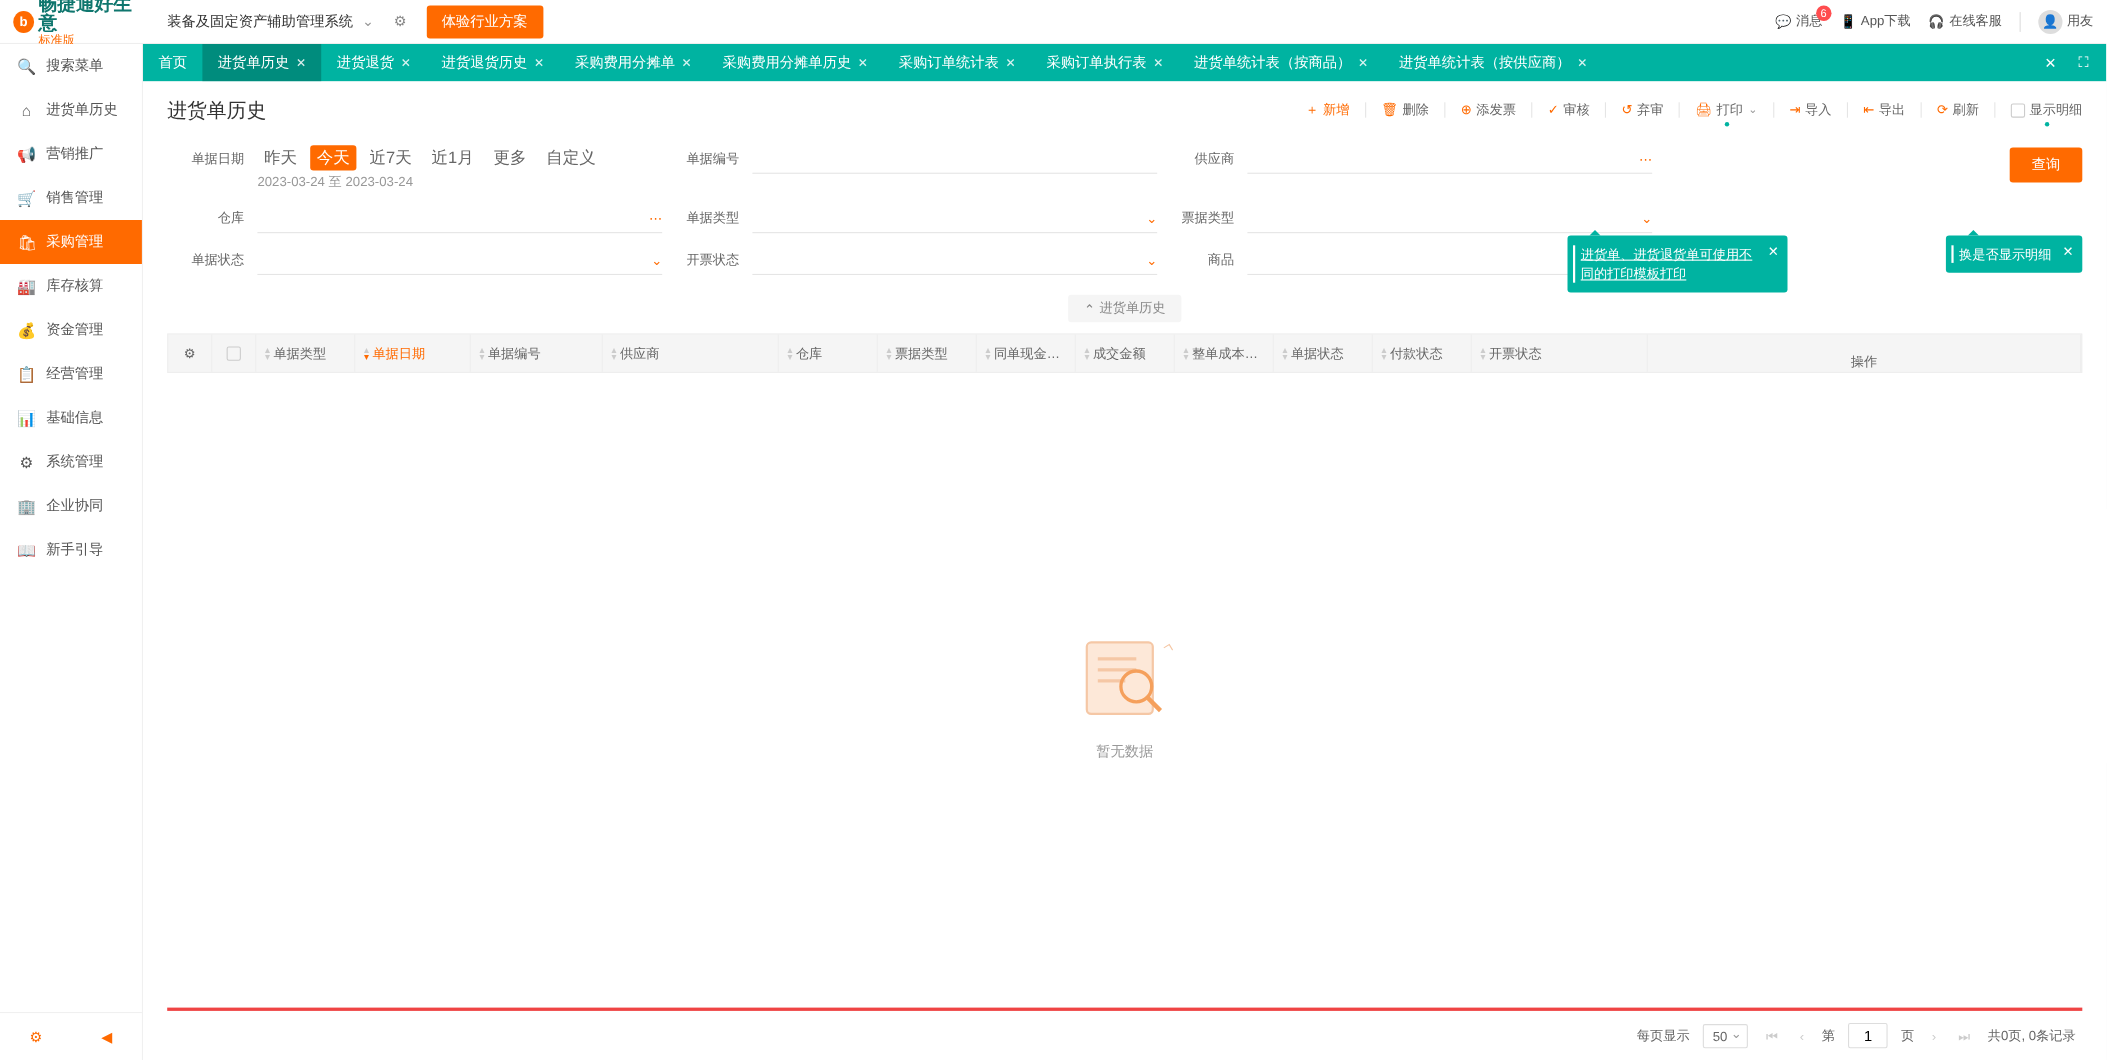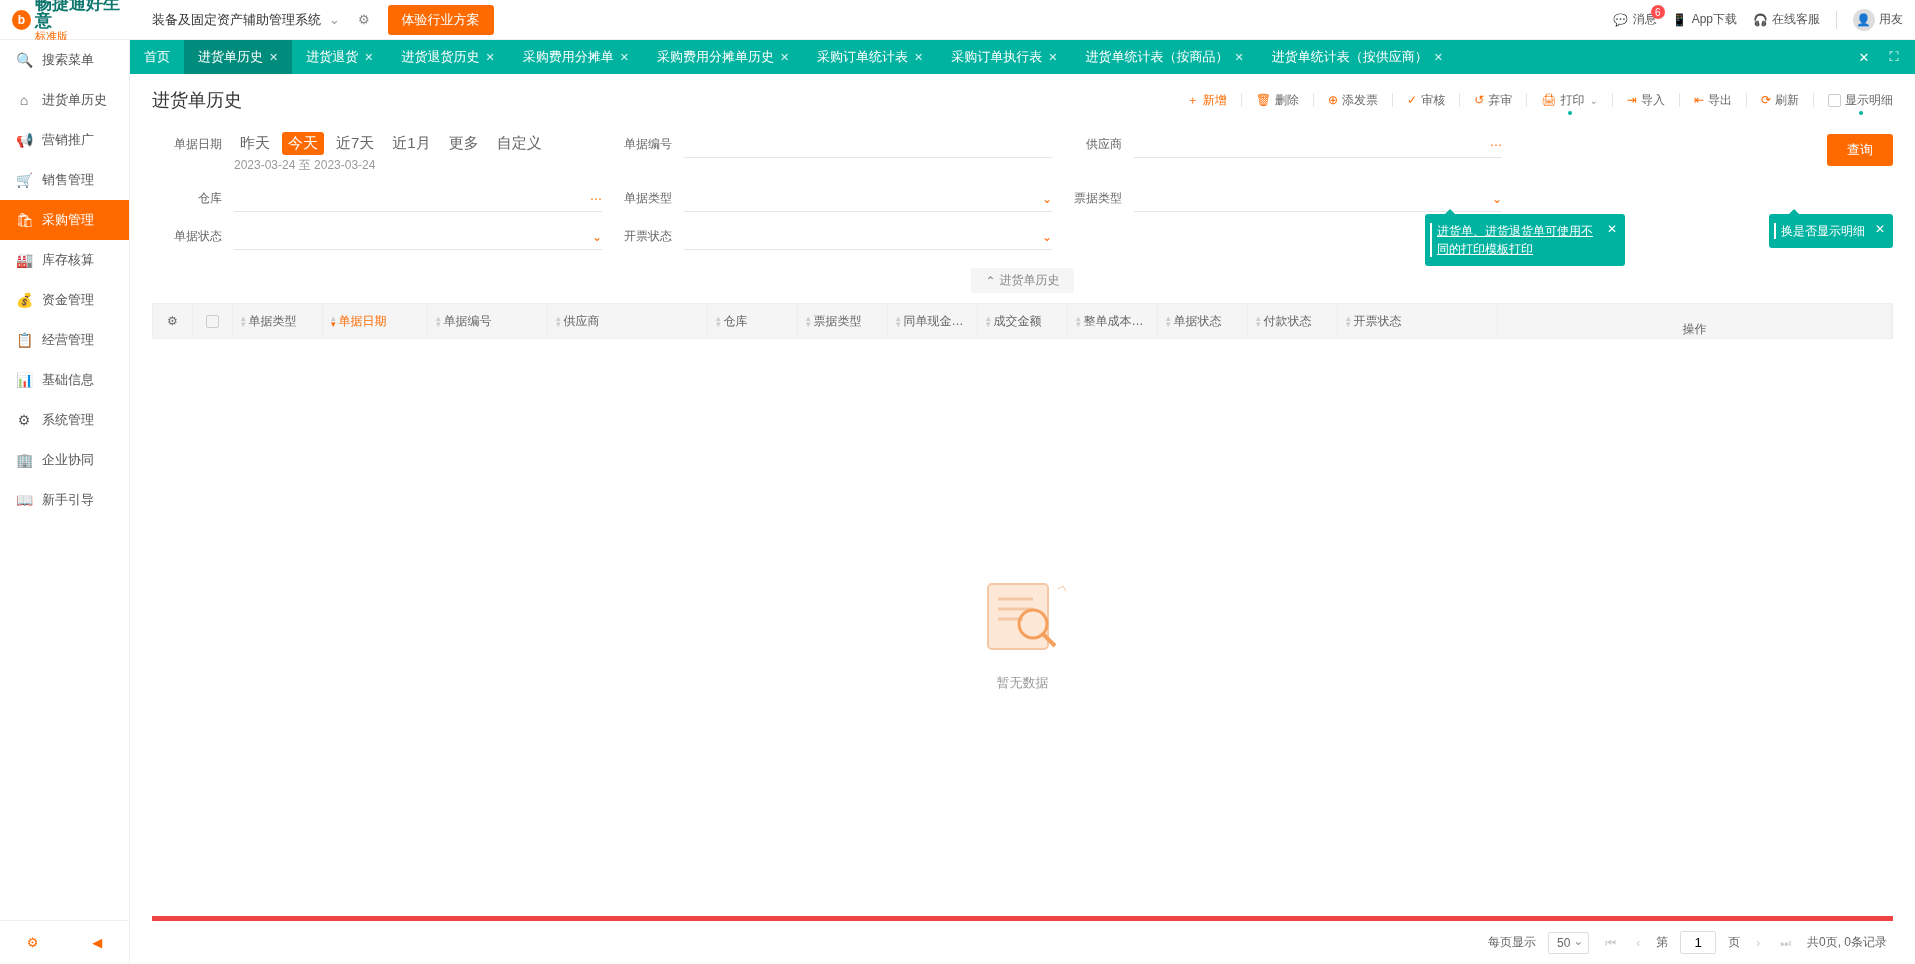--- a/index.html
+++ b/index.html
@@ -90,21 +90,21 @@
     .th.w120 { width: 120px; }
     .th.w160 { width: 160px; }
     .th.wflex { flex: 1; justify-content: center; align-items: flex-end; }
     .sort-i { color: #ccc; font-size: 9px; line-height: 0.7; display: flex; flex-direction: column; }
     .sort-i.active-d .sd { color: #ff6a00; }
     
     .empty { flex: 1; display: flex; flex-direction: column; align-items: center; justify-content: center; }
     .empty-img { width: 120px; height: 100px; position: relative; }
     .empty-text { color: #999; font-size: 13px; margin-top: 10px; }
     
-    .pager { height: 48px; border-top: 5px solid #ef4444; display: flex; align-items: center; justify-content: flex-end; padding: 0 6px; font-size: 12px; color: #666; gap: 12px; }
+    .pager { height: 48px; border-top: 3px solid #ef4444; display: flex; align-items: center; justify-content: flex-end; padding: 0 6px; font-size: 12px; color: #666; gap: 12px; }
     .pg-select { border: 1px solid #ddd; padding: 3px 18px 3px 8px; border-radius: 2px; position: relative; cursor: pointer; }
     .pg-select::after { content: '⌄'; position: absolute; right: 5px; top: 1px; color: #999; }
     .pg-btn { color: #ccc; cursor: pointer; padding: 2px 4px; }
     .pg-input { width: 36px; border: 1px solid #ddd; text-align: center; padding: 3px 0; border-radius: 2px; outline: none; }
   </style>
 </head>
 <body>
 
 <div class="top-header">
   <div class="logo-box">
@@ -394,20 +394,29 @@
           </div>
           <div class="filter-group">
             <div class="filter-label">开票状态</div>
             <div class="filter-ctl">
                 <div class="input-line">
                   <input style="">
                   <span class="chev-down-o">⌄</span>
                 </div>
               </div>
           </div>
+          <div class="filter-group">
+            <div class="filter-label">商品</div>
+            <div class="filter-ctl">
+                <div class="input-line">
+                  <input style="">
+                  <span class="input-icon">⋯</span>
+                </div>
+              </div>
+          </div>
         </div>
         <div class="collapse-bar">
           <button class="collapse-btn">
               <span>⌃</span>
               <span>进货单历史</span>
             </button>
         </div>
       </div>
 
       <div class="table-wrap">

